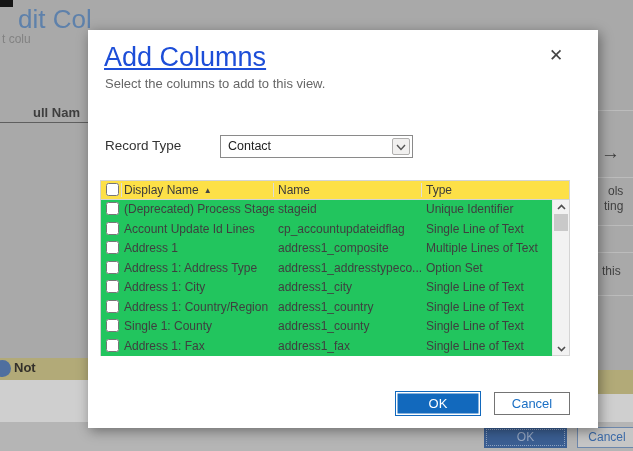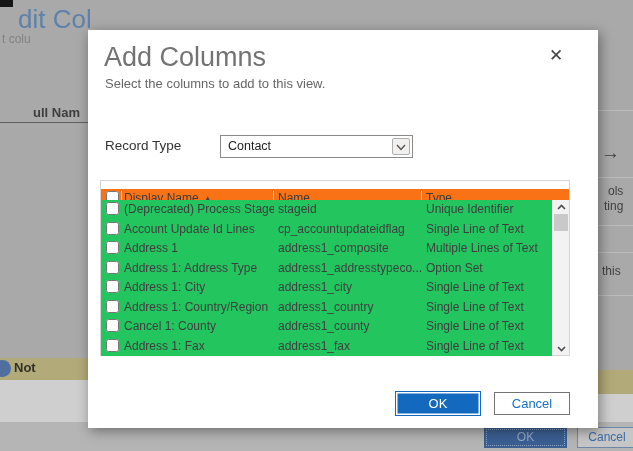--- a/index.html
+++ b/index.html
@@ -23,31 +23,31 @@
 
   .bg-right-divider{left:598px;width:35px;height:1px;background:#bcbcbc;}
   .bg-right-arrow{left:601px;top:142px;font-size:19px;font-weight:bold;color:#3a3a3a;}
   .bg-right-frag{font-size:12px;color:#414141;white-space:nowrap;}
 
   .bg-ok{left:484px;top:427px;width:83px;height:21px;background:#3b5f93;outline:1px dotted #8fa3c0;outline-offset:-3px;color:#97a8c4;font-size:12px;text-align:center;line-height:20px;}
   .bg-cancel{left:577px;top:427px;width:60px;height:21px;background:#c6c6c6;border:1px solid #6d87ab;color:#3b6aa8;font-size:12px;text-align:center;line-height:19px;}
 
   
   .dialog{left:88px;top:30px;width:510px;height:398px;background:#ffffff;box-shadow:2px 3px 12px rgba(0,0,0,0.40);}
-  .dlg-title{left:16px;top:12px;font-size:27px;font-weight:300;color:#737373;white-space:nowrap;}
+  .dlg-title{left:16px;top:12px;font-size:27px;font-weight:300;color:#1d4ed8;white-space:nowrap;text-decoration:underline;}
   .dlg-close{left:456px;top:14px;width:24px;height:24px;font-size:17px;color:#444;text-align:center;line-height:24px;cursor:pointer;}
   .dlg-subtitle{left:17px;top:46px;font-size:13px;color:#666;white-space:nowrap;}
   .dlg-rectype-label{left:17px;top:108px;font-size:13.5px;color:#333;white-space:nowrap;}
   .dlg-dropdown{left:132px;top:105px;width:193px;height:23px;background:#fff;border:1px solid #8a8a8a;cursor:pointer;}
   .dlg-dropdown .val{position:absolute;left:7px;top:3px;font-size:12.5px;color:#222;white-space:nowrap;}
   .dlg-dropdown .dd-btn{position:absolute;right:2px;top:2px;width:18px;height:17px;background:#f1f0ef;border:1px solid #b0afae;border-radius:2px;}
   .dd-btn svg{position:absolute;left:3px;top:5px;}
 
   .dlg-table{left:12px;top:150px;width:470px;height:176px;border:1px solid #d4d4d4;background:#fff;}
-  .tbl-header{position:absolute;left:0;top:8px;width:468px;height:19px;background:#f97316;border-bottom:1px solid #d4d4d4;}
+  .tbl-header{position:absolute;left:0;top:0;width:468px;height:19px;background:#fde047;border-bottom:1px solid #d4d4d4;}
   .hdr-sep{position:absolute;top:2px;width:1px;height:14px;background:#dcdcdc;}
   .hdr-text{position:absolute;top:2px;font-size:12px;color:#3b3b3b;white-space:nowrap;}
   .sort-arrow{font-size:8px;color:#444;margin-left:5px;vertical-align:1px;}
   .tbl-body{position:absolute;left:0;top:19px;width:451px;height:156px;overflow:hidden;}
   .tbl-row{position:relative;width:100%;height:19.5px;background:#22c55e;cursor:default;}
   .cell{position:absolute;top:2px;font-size:12px;color:#3f3f3f;white-space:nowrap;overflow:hidden;}
   .cell-display{left:23px;width:150px;}
   .cell-name{left:177px;width:145px;}
   .cell-type{left:325px;width:125px;}
   .row-cb{position:absolute;left:5px;top:2px;width:13px;height:13px;margin:0;accent-color:#1269bd;}
@@ -152,21 +152,21 @@
           <span class="cell cell-type">Single Line of Text</span>
         </div>
           <div class="tbl-row" style="">
           <input type="checkbox" class="row-cb" style="">
           <span class="cell cell-display">Address 1: Country/Region</span>
           <span class="cell cell-name">address1_country</span>
           <span class="cell cell-type">Single Line of Text</span>
         </div>
           <div class="tbl-row" style="">
           <input type="checkbox" class="row-cb" style="">
-          <span class="cell cell-display">Cancel 1: County</span>
+          <span class="cell cell-display">Single 1: County</span>
           <span class="cell cell-name">address1_county</span>
           <span class="cell cell-type">Single Line of Text</span>
         </div>
           <div class="tbl-row" style="">
           <input type="checkbox" class="row-cb" style="">
           <span class="cell cell-display">Address 1: Fax</span>
           <span class="cell cell-name">address1_fax</span>
           <span class="cell cell-type">Single Line of Text</span>
         </div>
         </div>

